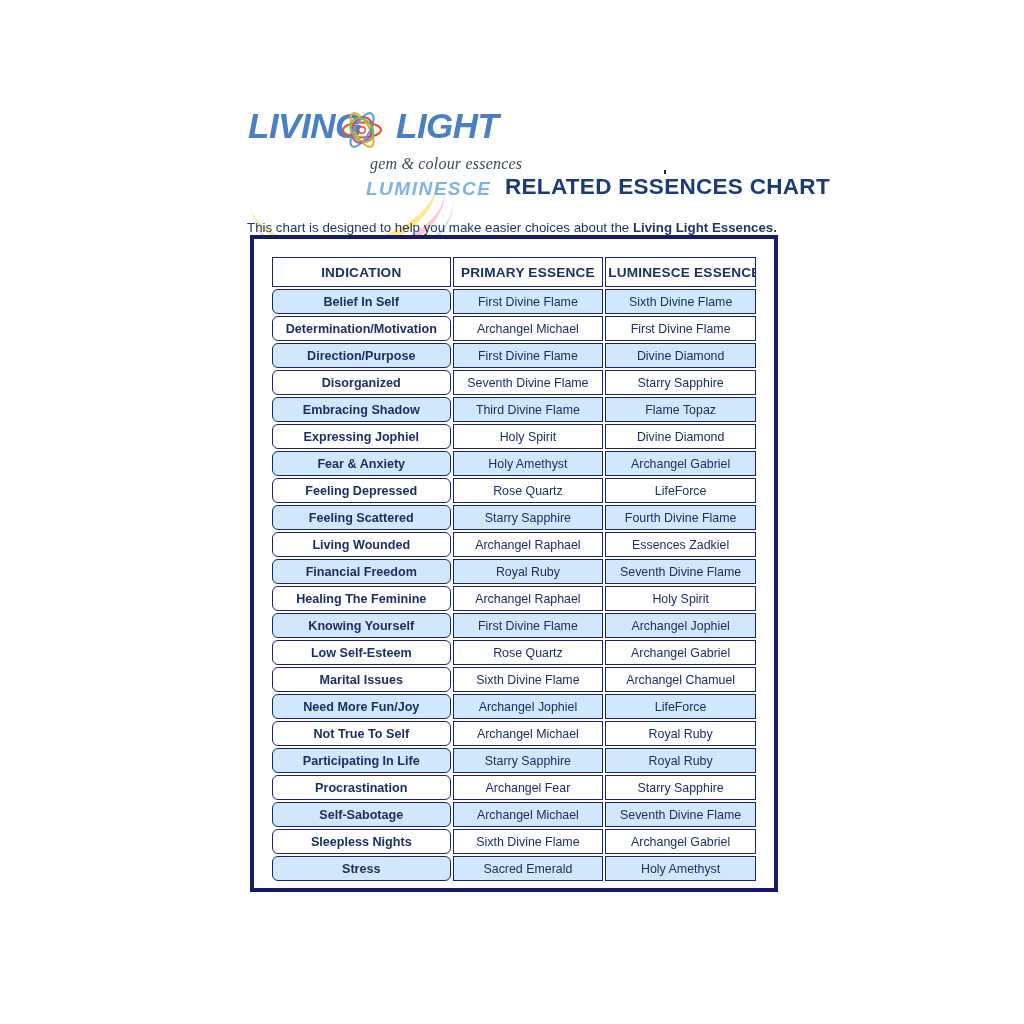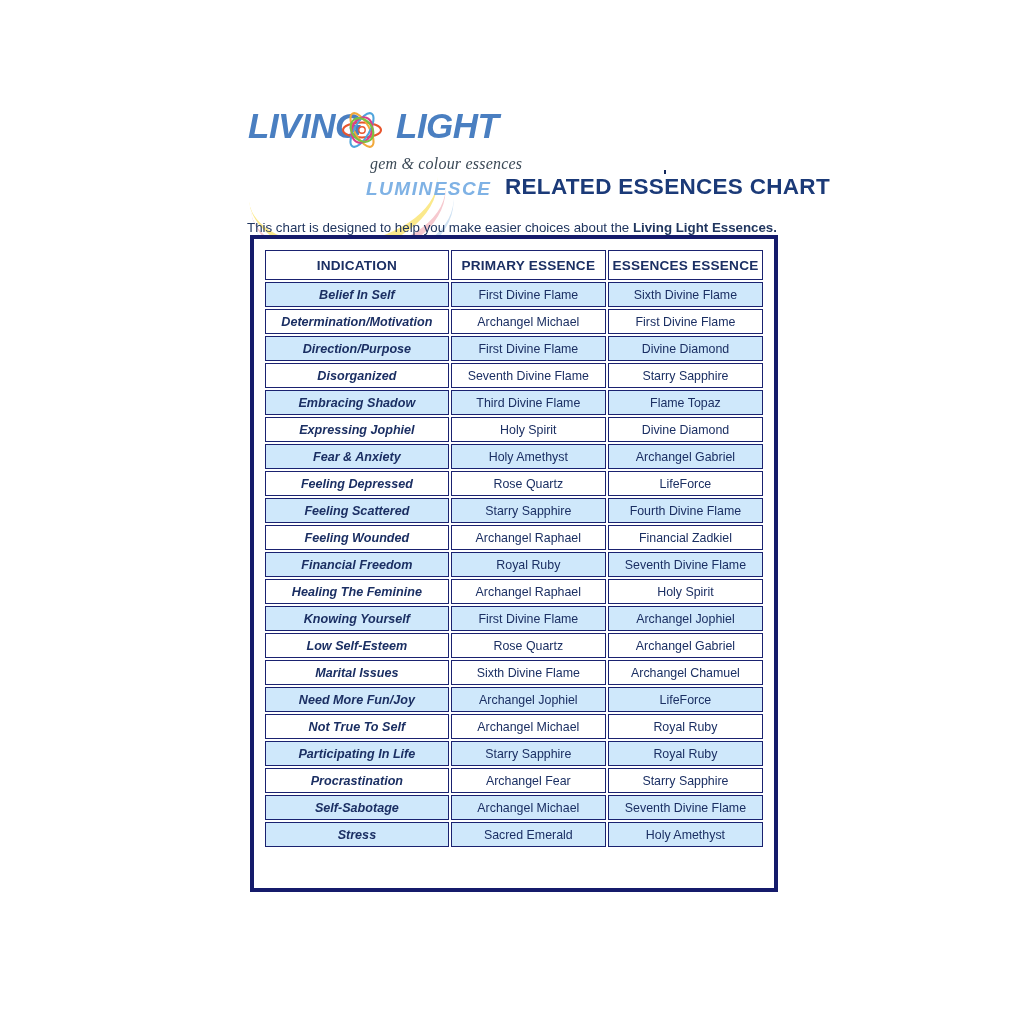--- a/index.html
+++ b/index.html
@@ -149,21 +149,21 @@
   
   #chart-frame {
     position: absolute;
     left: 250px;
     top: 235px;
     width: 528px;
     height: 657px;
     box-sizing: border-box;
     border: 4px solid #151b6b;
     background: #ffffff;
-    padding: 9px;
+    padding: 16px;
   }
   #essences-table {
     width: 100%;
     border-collapse: separate;
     border-spacing: 2px 2px;
     table-layout: fixed;
   }
   #essences-table col.c1 { width: 37.2%; }
   #essences-table col.c2 { width: 31.4%; }
   #essences-table col.c3 { width: 31.4%; }
@@ -186,23 +186,23 @@
     font-weight: bold;
     font-size: 13.6px;
     height: 28px;
     letter-spacing: 0.2px;
     color: #1b2f63;
   }
   #essences-table tbody tr.alt td {
     background: #cfe8fb;
   }
   #essences-table td.ind {
-    font-style: italic;
     font-weight: bold;
     font-size: 12.6px;
+    border-radius: 6px;
   }
 </style>
 </head>
 <body>
 
 <div id="header">
 
   <div id="logo-block">
     <div class="swoosh swoosh-yellow"></div>
     <div class="swoosh swoosh-pink"></div>
@@ -244,21 +244,21 @@
   <table id="essences-table">
     <colgroup>
       <col class="c1">
         <col class="c2">
         <col class="c3">
     </colgroup>
     <thead>
       <tr>
         <th>INDICATION</th>
         <th>PRIMARY ESSENCE</th>
-        <th>ESSENCES ESSENCE</th>
+        <th>LUMINESCE ESSENCE</th>
       </tr>
     </thead>
     <tbody id="table-body">
         <tr class="alt">
           <td class="ind">Belief In Self</td>
           <td>First Divine Flame</td>
           <td>Sixth Divine Flame</td>
         </tr>
         <tr>
           <td class="ind">Determination/Motivation</td>
@@ -294,23 +294,23 @@
           <td class="ind">Feeling Depressed</td>
           <td>Rose Quartz</td>
           <td>LifeForce</td>
         </tr>
         <tr class="alt">
           <td class="ind">Feeling Scattered</td>
           <td>Starry Sapphire</td>
           <td>Fourth Divine Flame</td>
         </tr>
         <tr>
-          <td class="ind">Feeling Wounded</td>
+          <td class="ind">Living Wounded</td>
           <td>Archangel Raphael</td>
-          <td>Financial Zadkiel</td>
+          <td>Essences Zadkiel</td>
         </tr>
         <tr class="alt">
           <td class="ind">Financial Freedom</td>
           <td>Royal Ruby</td>
           <td>Seventh Divine Flame</td>
         </tr>
         <tr>
           <td class="ind">Healing The Feminine</td>
           <td>Archangel Raphael</td>
           <td>Holy Spirit</td>
@@ -348,20 +348,25 @@
         <tr>
           <td class="ind">Procrastination</td>
           <td>Archangel Fear</td>
           <td>Starry Sapphire</td>
         </tr>
         <tr class="alt">
           <td class="ind">Self-Sabotage</td>
           <td>Archangel Michael</td>
           <td>Seventh Divine Flame</td>
         </tr>
+        <tr>
+          <td class="ind">Sleepless Nights</td>
+          <td>Sixth Divine Flame</td>
+          <td>Archangel Gabriel</td>
+        </tr>
         <tr class="alt">
           <td class="ind">Stress</td>
           <td>Sacred Emerald</td>
           <td>Holy Amethyst</td>
         </tr>
       </tbody>
   </table>
 </div>
 
 </body></html>

